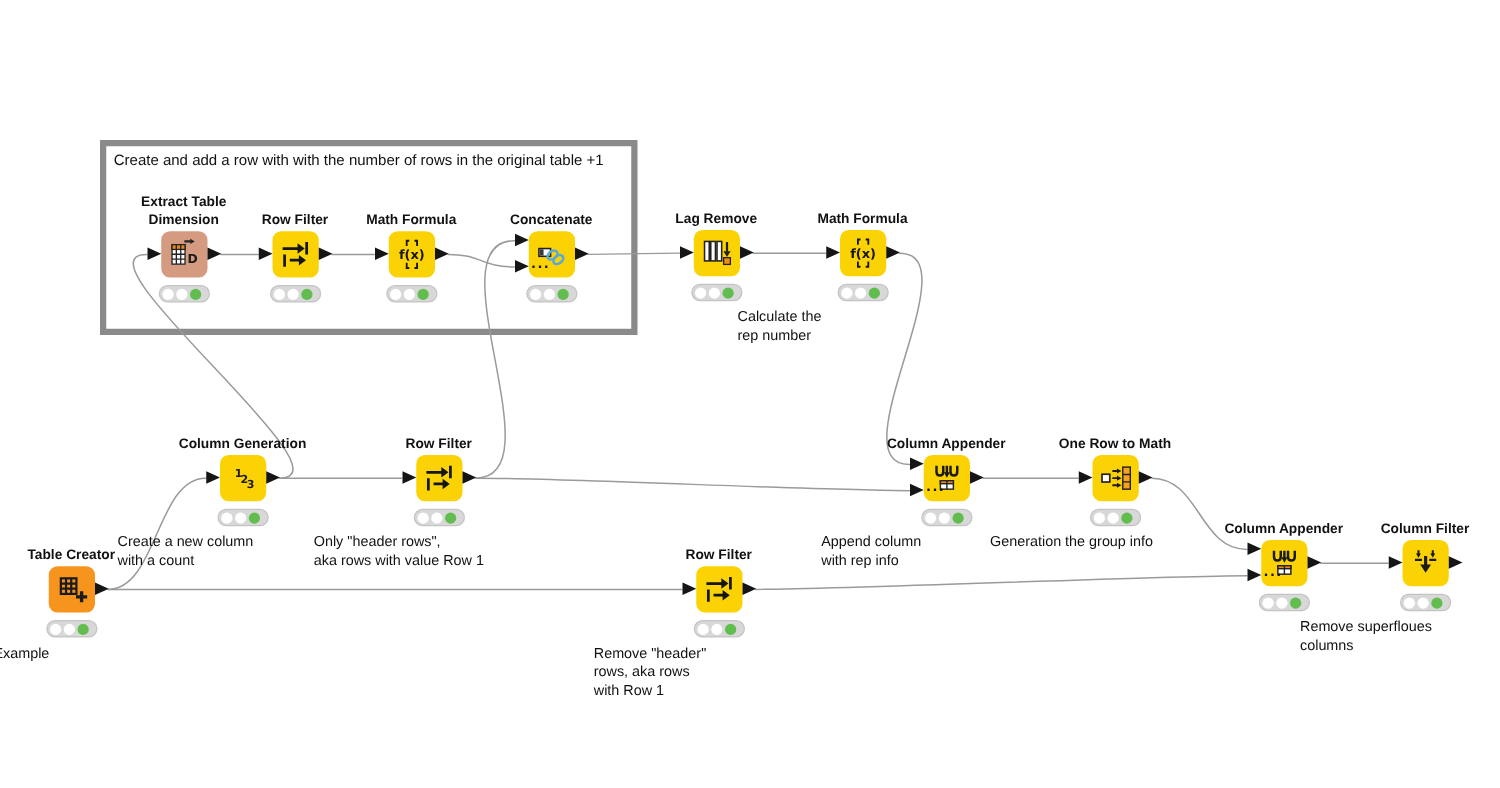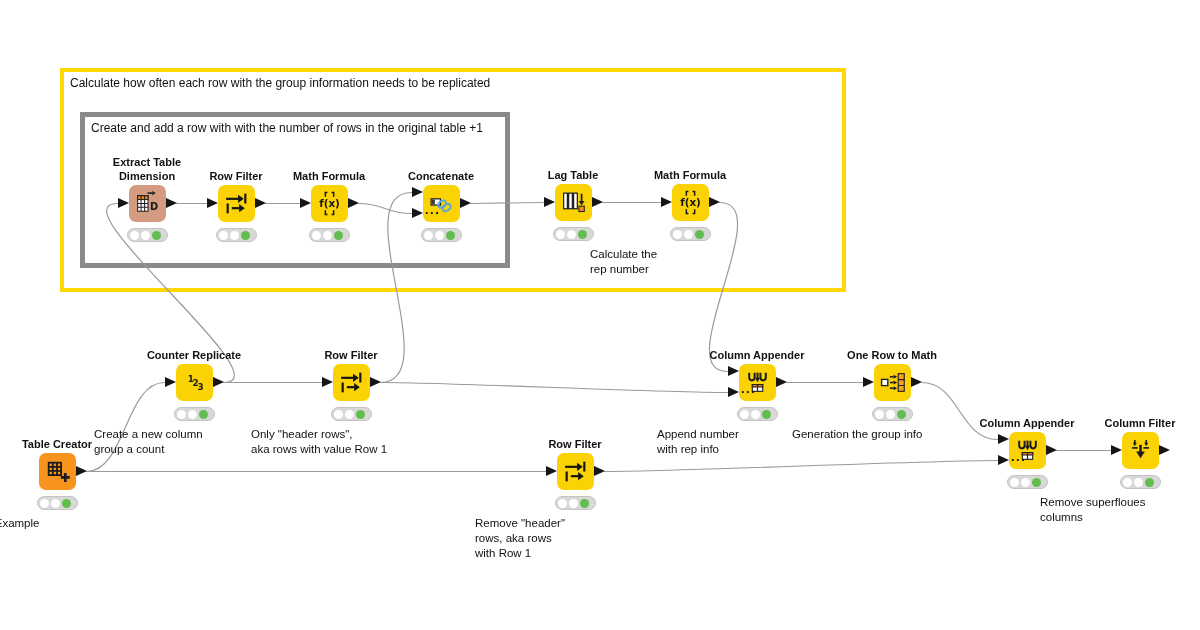--- a/index.html
+++ b/index.html
@@ -43,23 +43,20 @@
   .status .light{width:9px;height:9px;border-radius:50%;background:#ffffff;}
   .node-ann{
     position:absolute;top:101px;left:-20px;width:200px;text-align:left;
     font-size:11.5px;line-height:15px;white-space:pre-line;color:#111;
   }
 </style>
 </head>
 <body>
 
 <div id="canvas">
-  <div class="ann-box" id="box-outer" style="left: 60px; top: 68px; width: 786px; height: 224px; border: 4px solid rgb(255, 216, 1);">
-    <div class="ann-box-label">Calculate how often each row with the group information needs to be replicated</div>
-  </div>
   <div class="ann-box" id="box-inner" style="left: 80px; top: 112px; width: 430px; height: 156px; border: 5px solid rgb(138, 138, 138);">
     <div class="ann-box-label">Create and add a row with with the number of rows in the original table +1</div>
   </div>
   <svg id="edges" width="1200" height="630">
       <path d="M 86.5 471.5 C 125.5 471.5, 125.5 382.5, 164.5 382.5" stroke="#9A9A9A" stroke-width="1.2"></path>
       <path d="M 86.5 471.5 L 545.5 471.5" stroke="#9A9A9A" stroke-width="1.2"></path>
       <path d="M 223.5 382.5 C 286.15 382.5, 54.85 203.5, 117.5 203.5" stroke="#9A9A9A" stroke-width="1.2"></path>
       <path d="M 223.5 382.5 L 321.5 382.5" stroke="#9A9A9A" stroke-width="1.2"></path>
       <path d="M 176.5 203.5 L 206.5 203.5" stroke="#9A9A9A" stroke-width="1.2"></path>
       <path d="M 265.5 203.5 L 299.5 203.5" stroke="#9A9A9A" stroke-width="1.2"></path>
@@ -150,21 +147,21 @@
         <div class="port" style="left: 50.5px; top: 61px;"></div>
         <div class="port" style="left: 98.5px; top: 51px;"></div>
         <div class="dots">...</div>
         <div class="status">
           <span class="light"></span>
           <span class="light"></span>
           <span class="light on" style="background: rgb(97, 189, 78);"></span>
         </div>
       </div>
       <div class="node" style="left: 493px; top: 146px;">
-        <div class="node-label">Lag Table</div>
+        <div class="node-label">Lag Remove</div>
         <div class="node-icon" style="background: rgb(251, 211, 4);">
           <svg viewBox="0 0 26 26">
             <g fill="#fff" stroke="#222" stroke-width="1.2">
               <rect x="3.5" y="4" width="3.6" height="15"></rect>
               <rect x="8.3" y="4" width="3.6" height="15"></rect>
               <rect x="13.1" y="4" width="3.6" height="15"></rect>
             </g>
             <path d="M20.8 4.5 V12" stroke="#222" stroke-width="1.7"></path>
             <polygon points="18,11.5 23.6,11.5 20.8,16" fill="#222"></polygon>
             <rect x="18.2" y="16.5" width="5.2" height="5.2" fill="#F08A1D" stroke="#222" stroke-width="1"></rect>
@@ -190,39 +187,39 @@
         <div class="port" style="left: 98.5px; top: 51px;"></div>
         <div class="status">
           <span class="light"></span>
           <span class="light"></span>
           <span class="light on" style="background: rgb(97, 189, 78);"></span>
         </div>
         <div class="node-ann">Calculate the
 rep number</div>
       </div>
       <div class="node" style="left: 114px; top: 326px;">
-        <div class="node-label">Counter Replicate</div>
+        <div class="node-label">Column Generation</div>
         <div class="node-icon" style="background: rgb(251, 211, 4);">
           <svg viewBox="0 0 26 26">
             <g fill="#1b1b1b" font-weight="bold" font-family="DejaVu Sans" ,sans-serif="">
               <text x="6.5" y="12.5" font-size="8.5">1</text>
               <text x="11" y="16.5" font-size="8.5">2</text>
               <text x="15.8" y="20.5" font-size="8.5">3</text>
             </g>
           </svg>
         </div>
         <div class="port" style="left: 50.5px; top: 51px;"></div>
         <div class="port" style="left: 98.5px; top: 51px;"></div>
         <div class="status">
           <span class="light"></span>
           <span class="light"></span>
           <span class="light on" style="background: rgb(97, 189, 78);"></span>
         </div>
         <div class="node-ann">Create a new column
-group a count</div>
+with a count</div>
       </div>
       <div class="node" style="left: 271px; top: 326px;">
         <div class="node-label">Row Filter</div>
         <div class="node-icon" style="background: rgb(251, 211, 4);">
           <svg viewBox="0 0 26 26">
             <g stroke="#151515" stroke-width="2.1" fill="none">
               <path d="M3 8.5 H15"></path>
               <path d="M21.5 3.5 V13"></path>
               <path d="M8.5 17.5 H16"></path>
               <path d="M4.5 13 V22.5"></path>
@@ -258,21 +255,21 @@
         </div>
         <div class="port" style="left: 50.5px; top: 40px;"></div>
         <div class="port" style="left: 50.5px; top: 61px;"></div>
         <div class="port" style="left: 98.5px; top: 51px;"></div>
         <div class="dots">...</div>
         <div class="status">
           <span class="light"></span>
           <span class="light"></span>
           <span class="light on" style="background: rgb(97, 189, 78);"></span>
         </div>
-        <div class="node-ann">Append number
+        <div class="node-ann">Append column
 with rep info</div>
       </div>
       <div class="node" style="left: 812px; top: 326px;">
         <div class="node-label">One Row to Math</div>
         <div class="node-icon" style="background: rgb(251, 211, 4);">
           <svg viewBox="0 0 26 26">
             <rect x="2.5" y="10" width="6" height="6" fill="#fff" stroke="#222" stroke-width="1.3"></rect>
             <g stroke="#1b1b1b" stroke-width="1.5">
               <path d="M10.5 7.5 H14"></path>
               <path d="M10.5 13 H14"></path>

